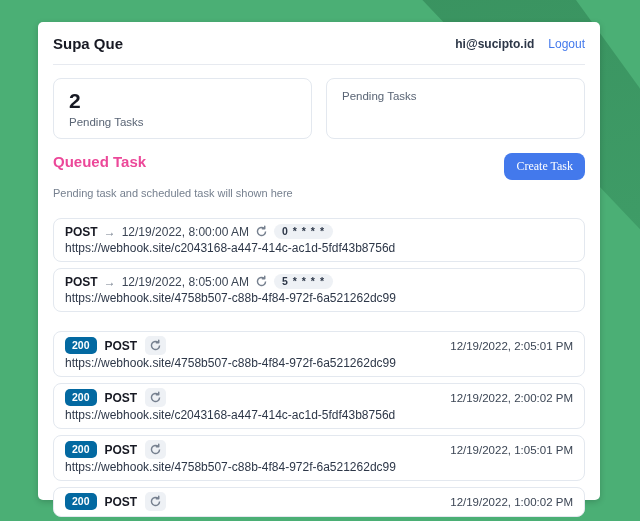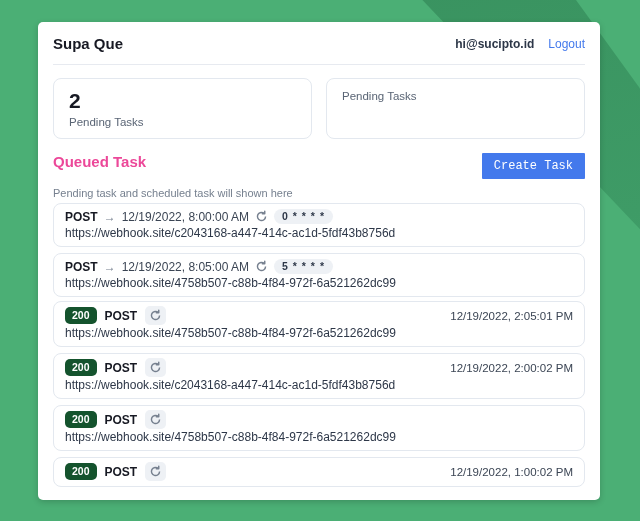--- a/index.html
+++ b/index.html
@@ -31,40 +31,40 @@
   .stats { display:flex; gap:14px; margin-top:13px; }
   .stat-card {
     flex:1; border:1px solid #e3e8ef; border-radius:8px; padding:9px 15px 10px;
   }
   .stat-value { font-size:21px; font-weight:bold; color:#171923; line-height:26px; }
   .stat-label { font-size:11.5px; color:#5a6575; margin-top:2px; }
   .section-head { display:flex; align-items:flex-start; justify-content:space-between; margin-top:14px; }
   .section-title { font-size:15px; font-weight:bold; color:#ec4899; }
   .section-sub { font-size:11px; color:#76808f; margin-top:17px; }
   .btn-primary {
-    background:#4379ec; color:#fff; font-size:12px; border:none; border-radius:1px;
-    padding:6px 12px; cursor:pointer; font-family:Liberation Mono, monospace;
-  }
-  .rows { display:flex; flex-direction:column; gap:6px; margin-top:4px; }
+    background:#4379ec; color:#fff; font-size:12px; border:none; border-radius:8px;
+    padding:6px 12px; cursor:pointer; font-family:Liberation Serif, serif;
+  }
+  .rows { display:flex; flex-direction:column; gap:6px; margin-top:19px; }
   .row {
     border:1px solid #e3e8ef; border-radius:8px; padding:4px 11px 5px; background:#fff;
   }
   .row-line1 { display:flex; align-items:center; gap:6px; height:17px; }
   .row-line2 { font-size:12px; color:#2d3748; margin-top:1px; line-height:15px; }
   .method { font-size:12px; font-weight:bold; color:#171923; }
   .arrow { color:#76808f; font-size:12px; }
   .sched { font-size:12px; color:#3b4554; }
   .refresh { width:13px; height:13px; color:#76808f; flex:0 0 auto; cursor:pointer; display:inline-flex; }
   .refresh svg { width:13px; height:13px; }
   .cron-pill {
     background:#eef1f5; border-radius:10px; font-size:10.5px; font-weight:bold;
     color:#2d3748; padding:2px 8px; letter-spacing:1px; line-height:11px;
   }
   .status-pill {
-    background:#14532d; color:#fff; font-size:10.5px; font-weight:bold;
+    background:#0369a1; color:#fff; font-size:10.5px; font-weight:bold;
     border-radius:5px; padding:3px 7px; line-height:11px;
   }
   .refresh-pill {
     background:#eef1f5; border-radius:5px; padding:3px 4px; display:inline-flex;
     align-items:center; cursor:pointer;
   }
   .log-line1 { display:flex; align-items:center; gap:8px; height:19px; }
   .log-time { margin-left:auto; font-size:11.5px; color:#3b4554; }
 </style>
 </head>
@@ -180,20 +180,21 @@
           <span class="status-pill">200</span>
           <span class="method">POST</span>
           <span class="refresh-pill">
             <span class="refresh">
               <svg viewBox="0 0 16 16" fill="none" stroke="currentColor" stroke-width="1.8">
                 <path d="M13 8a5 5 0 1 1-1.5-3.6"></path>
                 <path d="M12 1.5v3h-3" stroke-linecap="round" stroke-linejoin="round"></path>
               </svg>
             </span>
           </span>
+          <span class="log-time">12/19/2022, 1:05:01 PM</span>
         </div>
         <div class="row-line2">https://webhook.site/4758b507-c88b-4f84-972f-6a521262dc99</div>
       </div>
 
       <div class="row">
         <div class="log-line1">
           <span class="status-pill">200</span>
           <span class="method">POST</span>
           <span class="refresh-pill">
             <span class="refresh">

